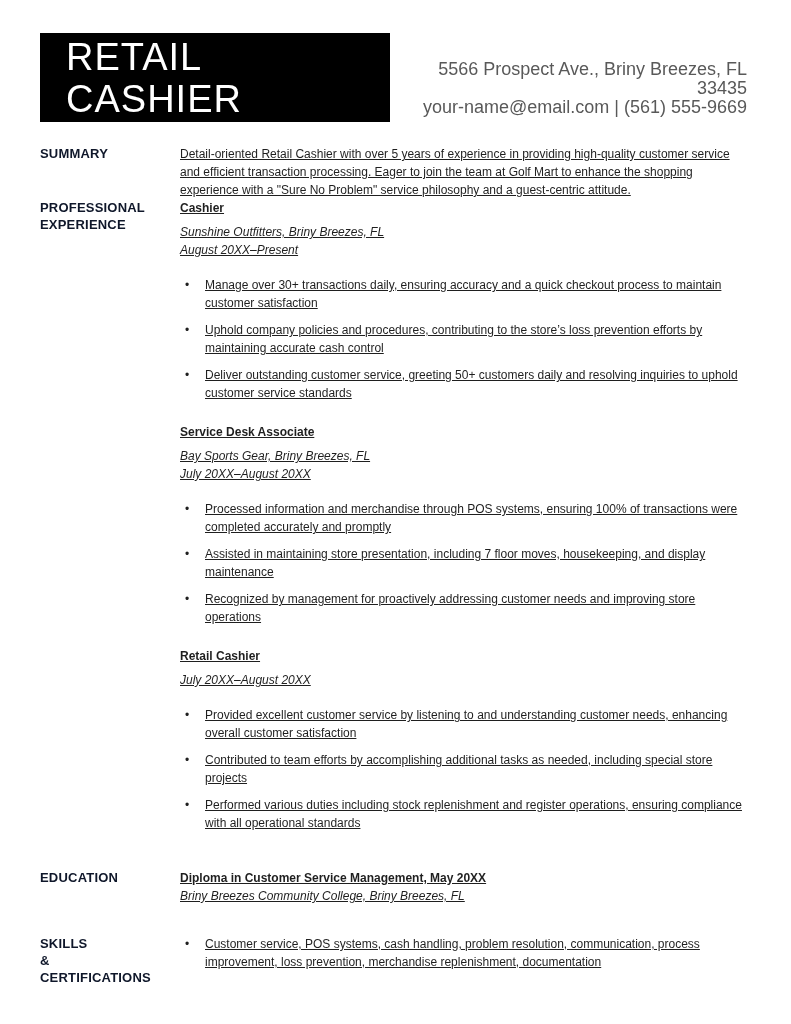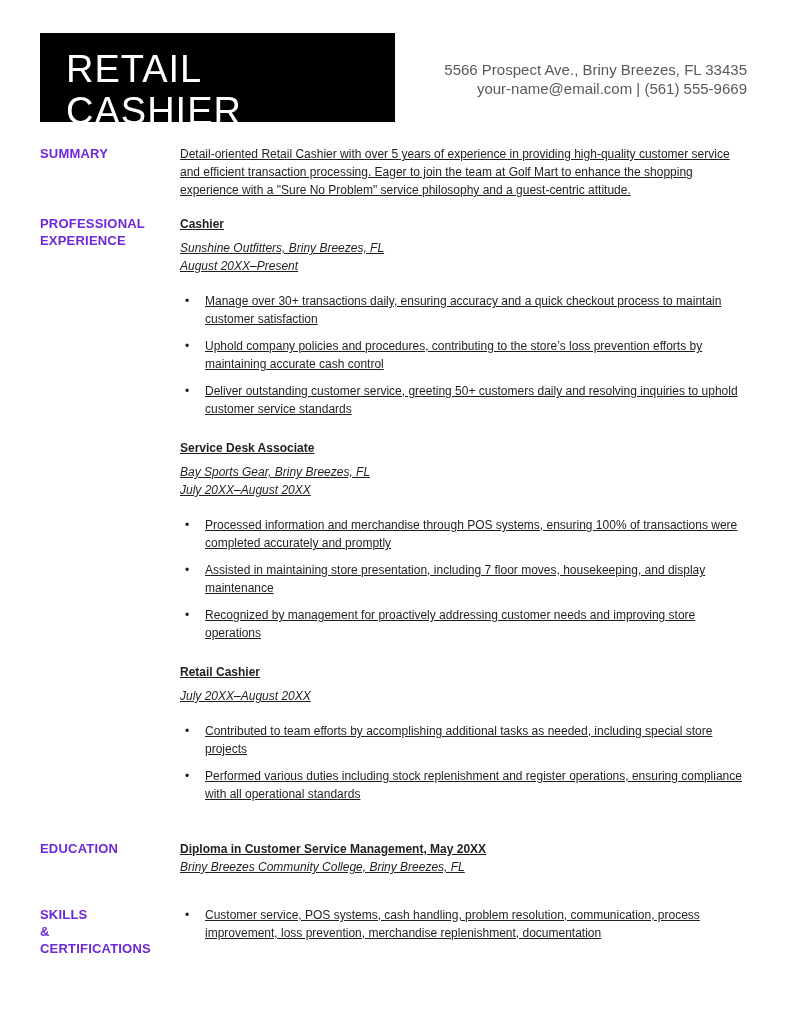--- a/index.html
+++ b/index.html
@@ -15,51 +15,51 @@
   }
 
   
   .header { display: flex; justify-content: space-between; align-items: flex-start; }
   .title-box {
     background: #000000;
     color: #ffffff;
     width: 355px;
     height: 89px;
     box-sizing: border-box;
-    padding: 15px 0 0 26px;
+    padding: 3px 0 0 26px;
     font-size: 38px;
     line-height: 42px;
     letter-spacing: 1px;
     font-weight: 400;
   }
   .contact {
     text-align: right;
-    font-size: 15px;
+    font-size: 18px;
     line-height: 19px;
     color: #595959;
     margin-top: 27px;
   }
 
   
   .row {
     display: grid;
     grid-template-columns: 140px 1fr;
     align-items: start;
   }
   .row-summary    { margin-top: 23px; }
-  .row-experience { margin-top: 16px; }
+  .row-experience { }
   .row-education  { margin-top: 28px; }
   .row-skills     { margin-top: 30px; }
 
   .label {
     font-weight: 700;
     font-size: 13px;
     line-height: 17px;
     letter-spacing: 0.2px;
-    color: #6d28d9;
+    color: #0f172a;
   }
   .content { font-size: 12px; line-height: 18px; text-decoration: underline; }
 
   
   .job + .job { margin-top: 21px; }
   .job-title { font-weight: 700; margin-bottom: 6px; }
   .job-company, .job-dates { font-style: italic; }
 
   ul.bullets { list-style: none; margin: 17px 0 0 0; padding: 0; }
   ul.bullets li {
@@ -126,20 +126,21 @@
           <li>Processed information and merchandise through POS systems, ensuring 100% of transactions were completed accurately and promptly</li>
           <li>Assisted in maintaining store presentation, including 7 floor moves, housekeeping, and display maintenance</li>
           <li>Recognized by management for proactively addressing customer needs and improving store operations</li>
         </ul>
       </div>
 
       <div class="job">
         <div class="job-title">Retail Cashier</div>
         <div class="job-dates">July 20XX–August 20XX</div>
         <ul class="bullets">
+          <li>Provided excellent customer service by listening to and understanding customer needs, enhancing overall customer satisfaction</li>
           <li>Contributed to team efforts by accomplishing additional tasks as needed, including special store projects</li>
           <li>Performed various duties including stock replenishment and register operations, ensuring compliance with all operational standards</li>
         </ul>
       </div>
 
     </div>
   </div>
 
   <div class="row row-education">
     <div class="label">EDUCATION</div>

